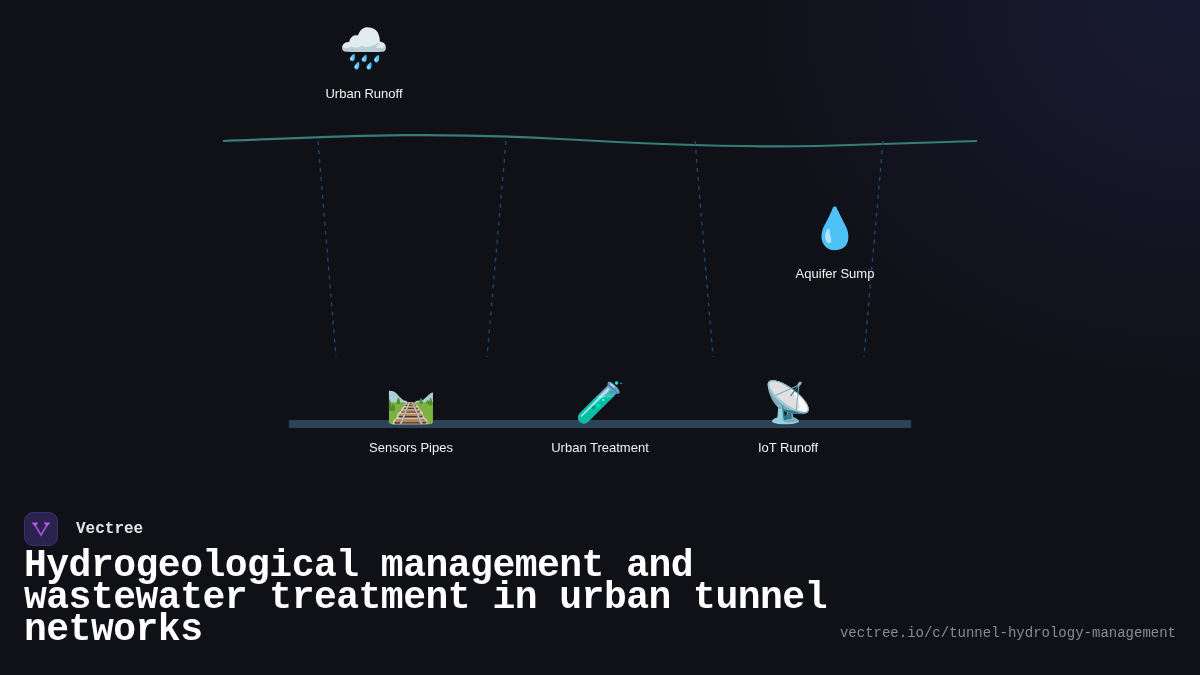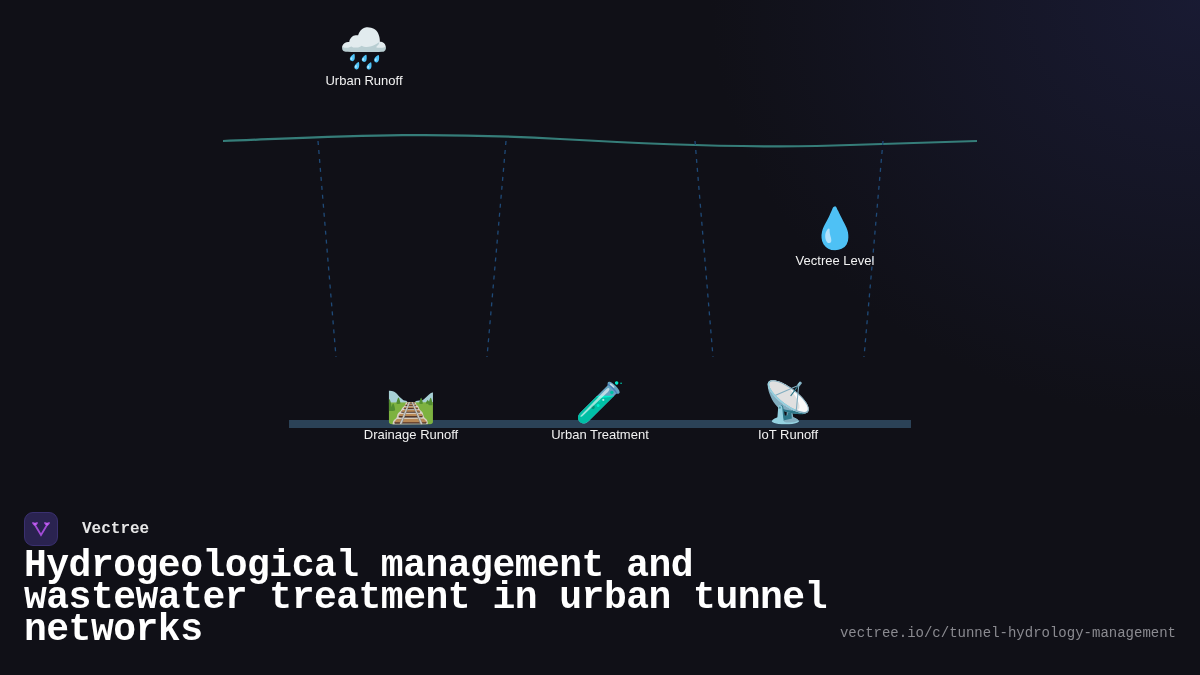--- a/index.html
+++ b/index.html
@@ -8,22 +8,22 @@
     background:#101017;
     font-family:"Liberation Sans", sans-serif;
   }
   .bg-glow {
     position:absolute; inset:0; pointer-events:none;
     background: radial-gradient(ellipse 700px 600px at 1200px 0px, rgba(28,30,60,0.75), rgba(16,16,23,0) 70%);
   }
   svg.diagram { position:absolute; left:0; top:0; }
   .node { position:absolute; transform:translateX(-50%); text-align:center; }
   .node .emoji { font-size:40px; line-height:48px; display:block; }
-  .node .label { color:#f2f2f2; font-size:13px; display:block; margin-top:1px; white-space:nowrap; }
-  .brand { position:absolute; left:24px; top:512px; display:flex; align-items:center; gap:24px; }
+  .node .label { color:#f2f2f2; font-size:13px; display:block; margin-top:14px; white-space:nowrap; }
+  .brand { position:absolute; left:24px; top:512px; display:flex; align-items:center; gap:18px; }
   .brand .logo {
     width:34px; height:34px; border-radius:9px; background:#2a2350;
     border:1px solid #3a3070; box-sizing:border-box; display:flex; align-items:center; justify-content:center;
   }
   .brand .name { font-family:"Liberation Mono", monospace; font-weight:bold; color:#e6e6e6; font-size:16px; }
   .title {
     position:absolute; left:24px; top:550px; width:820px; margin:0;
     font-family:"Liberation Mono", monospace; font-weight:bold; color:#ffffff;
     font-size:38px; line-height:32px; letter-spacing:-0.5px;
   }
@@ -48,26 +48,26 @@
   <rect x="289" y="420" width="622" height="8" fill="#2b4257"></rect>
 </svg>
 
 <div class="node" style="left:364px; top:24px;">
   <span class="emoji">🌧️</span>
   <span class="label">Urban Runoff</span>
 </div>
 
 <div class="node" style="left:835px; top:204px;">
   <span class="emoji">💧</span>
-  <span class="label">Vectree Level</span>
+  <span class="label">Aquifer Sump</span>
 </div>
 
 <div class="node" style="left:411px; top:378px;">
   <span class="emoji">🛤️</span>
-  <span class="label">Drainage Runoff</span>
+  <span class="label">Sensors Pipes</span>
 </div>
 
 <div class="node" style="left:600px; top:378px;">
   <span class="emoji">🧪</span>
   <span class="label">Urban Treatment</span>
 </div>
 
 <div class="node" style="left:788px; top:378px;">
   <span class="emoji">📡</span>
   <span class="label">IoT Runoff</span>

